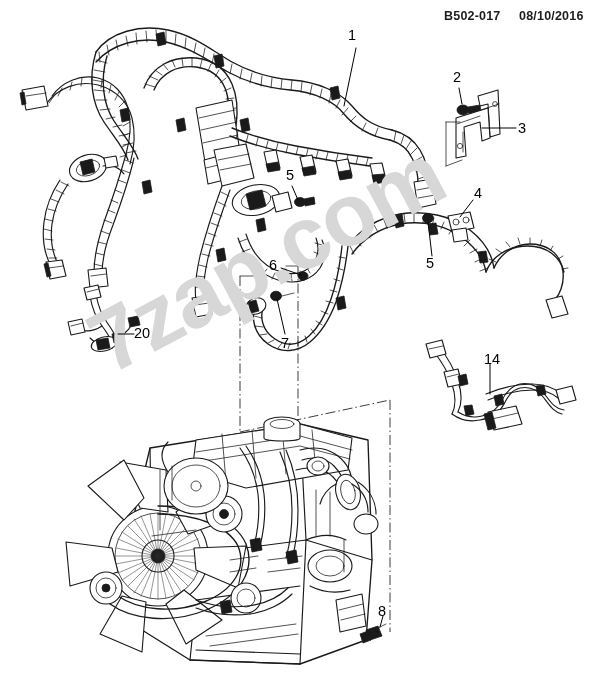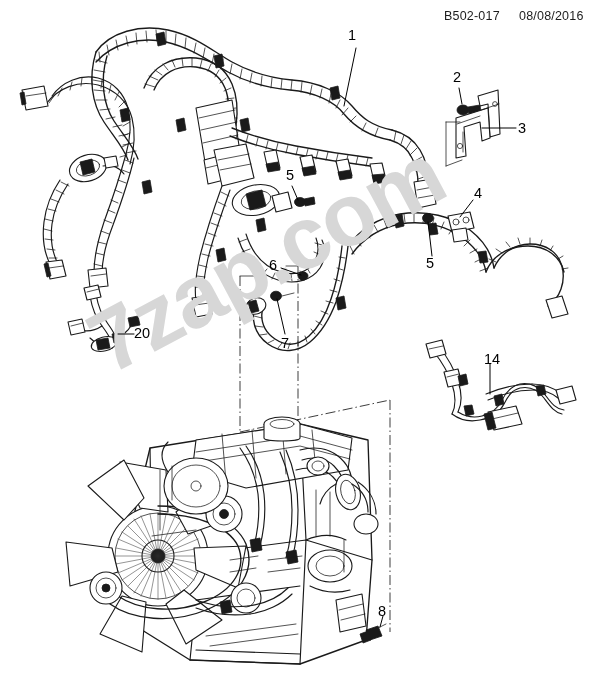--- a/index.html
+++ b/index.html
@@ -17,20 +17,21 @@
     height: 680px;
     background: #ffffff;
     overflow: hidden;
   }
   
   #header {
     position: absolute;
     top: 0; left: 0;
     width: 499px;
     height: 32px;
+    font-weight: bold;
   }
   .hdr-text {
     position: absolute;
     top: 9px;
     font-size: 12.5px;
     color: #1d1d1d;
     letter-spacing: 0.2px;
     white-space: nowrap;
   }
   #hdr-code { left: 444px; }
@@ -84,21 +85,21 @@
     line-height: 1;
   }
 </style>
 </head>
 <body>
 
 <div id="page">
 
   <div id="header">
     <div class="hdr-text" id="hdr-code">B502-017</div>
-    <div class="hdr-text" id="hdr-date">08/08/2016</div>
+    <div class="hdr-text" id="hdr-date">08/10/2016</div>
   </div>
 
   <div id="watermark">
     <div id="watermark-text">7zap.com</div>
   </div>
 
   <svg id="drawing" viewBox="0 0 600 680">
     <defs>
       <style>
         .ln   { fill:none; stroke:#1a1a1a; stroke-width:1.15; stroke-linecap:round; stroke-linejoin:round; }

